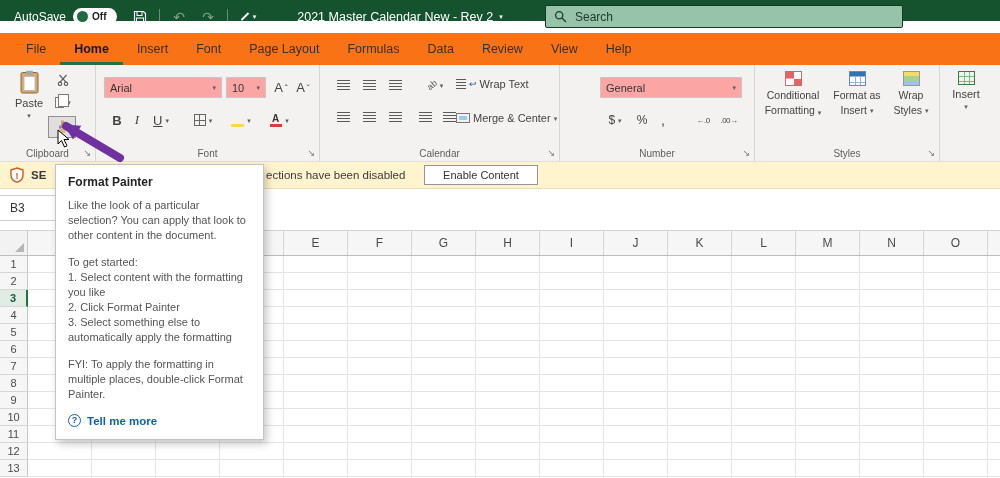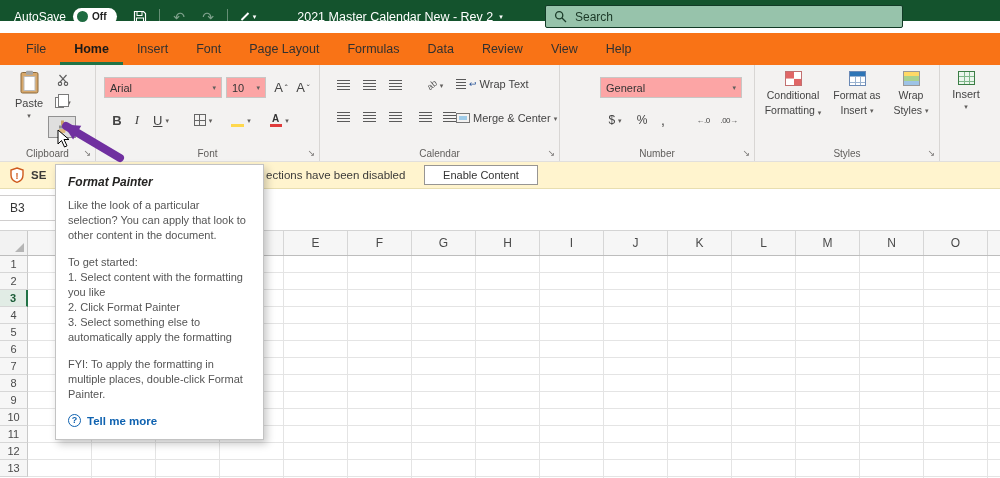--- a/index.html
+++ b/index.html
@@ -94,21 +94,21 @@
   .col-h { position:absolute; top:0; height:24px; width:64px; text-align:center; line-height:24px; font-size:12px; color:#4a4a4a; border-right:1px solid #d6d6d6; cursor:pointer; }
   .rows-col { position:absolute; top:256px; left:0; width:28px; }
   .row-h { width:28px; height:17px; line-height:16px; text-align:center; font-size:11px; color:#4a4a4a; background:#f6f6f6; border-bottom:1px solid #d6d6d6; border-right:1px solid #c9c9c9; cursor:pointer; }
   .row-h.sel { background:#e1ece5; color:#1a5c37; font-weight:bold; border-right:2px solid #217346; }
   .grid-body { position:absolute; top:256px; left:28px; right:0; bottom:0; background-color:#fff;
       background-image:repeating-linear-gradient(to right, transparent 0 63px, #e4e4e4 63px 64px),
         repeating-linear-gradient(to bottom, transparent 0 16px, #e4e4e4 16px 17px); cursor:cell; }
 
   
   .tooltip { position:absolute; left:55px; top:164px; width:209px; background:#fff; border:1px solid #c3c3c3; box-shadow:3px 4px 8px rgba(0,0,0,.22); z-index:50; padding:10px 12px 12px; }
-  .tt-title { font-size:12px; font-weight:bold; color:#252423; margin-bottom:9px;font-style:italic; }
+  .tt-title { font-size:12px; font-weight:bold; color:#252423; margin-bottom:9px; }
   .tt-p { font-size:11px; color:#555; line-height:15px; }
   .tt-gap { height:12px; }
   .tt-link-row { display:flex; align-items:center; gap:6px; margin-top:12px; cursor:pointer; }
   .tt-link { font-size:11.5px; font-weight:bold; color:#0f62b0; }
   .q-icon { width:13px; height:13px; border:1px solid #0f62b0; border-radius:50%; color:#0f62b0; font-size:9px; line-height:11px; text-align:center; font-weight:bold; flex:0 0 auto; }
 
   
   .annot-arrow { position:absolute; left:44px; top:106px; z-index:100; pointer-events:none; }
   .cursor-pointer { position:absolute; left:57px; top:129px; z-index:110; pointer-events:none; }
 </style>

